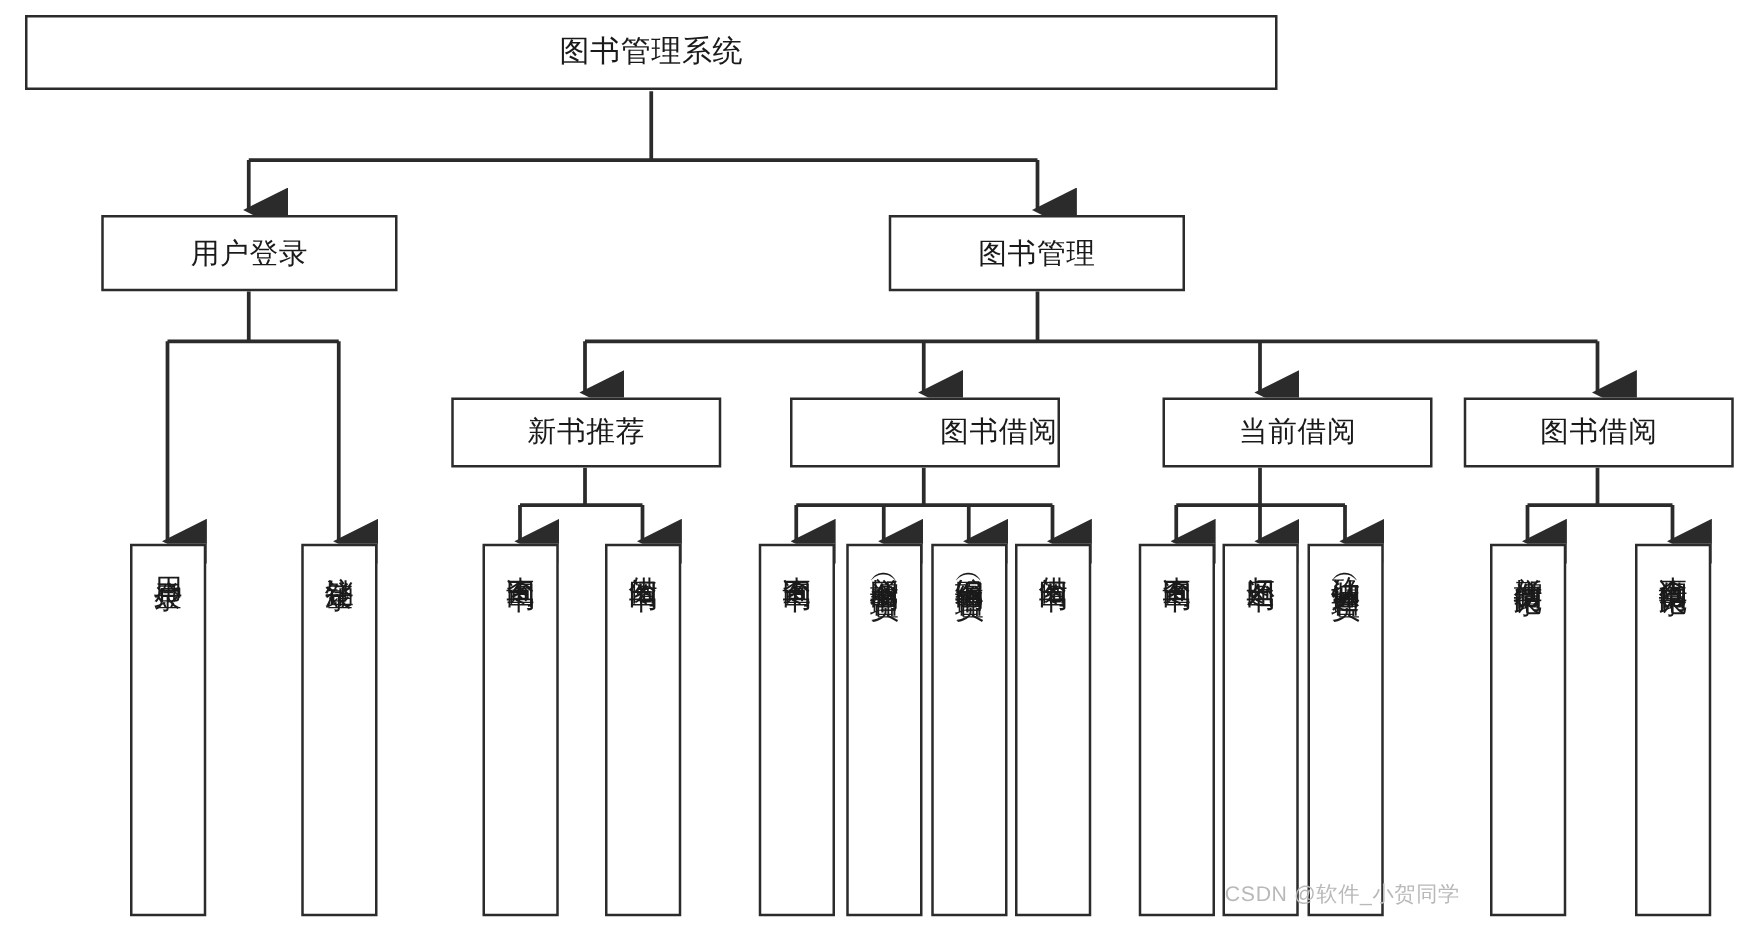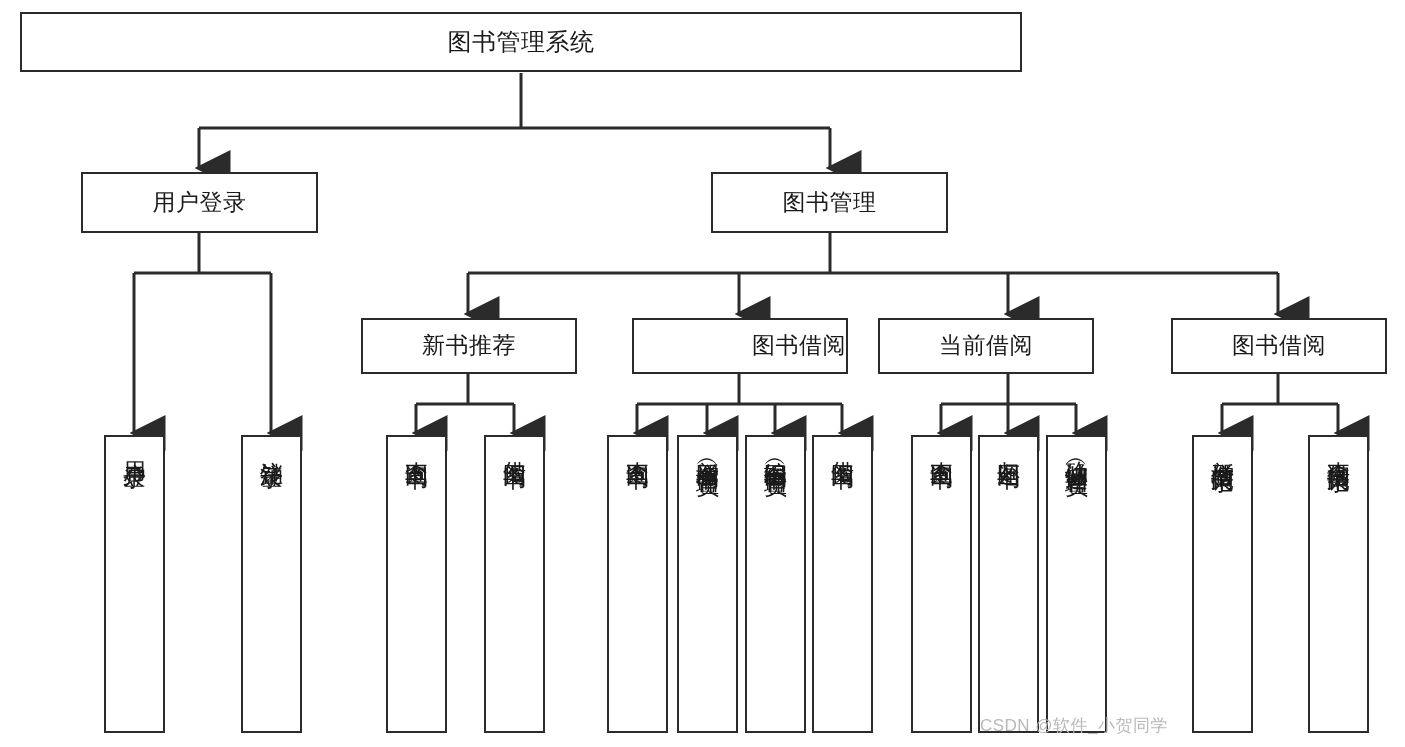--- a/index.html
+++ b/index.html
@@ -55,21 +55,21 @@
     writing-mode: vertical-rl;
     text-orientation: upright;
     font-size: 23px;
     letter-spacing: 2px;
     white-space: nowrap;
   }
   .root-box .node-label { font-size: 24px; }
   .watermark {
     position: absolute;
     right: 8px;
-    bottom: 10px;
+    bottom: 20px;
     font-size: 17px;
     color: #b9b9b9;
     letter-spacing: 0.5px;
     user-select: none;
     white-space: nowrap;
   }
 </style>
 </head>
 <body>
 
@@ -154,21 +154,21 @@
   </div>
 
   <div class="node-box horiz" style="left:711px; top:172px; width:237px; height:61px;">
     <span class="node-label">图书管理</span>
   </div>
 
   <div class="node-box horiz" style="left:632px; top:318px; width:216px; height:56px;justify-content:flex-end;">
     <span class="node-label">图书借阅</span>
   </div>
 
-  <div class="node-box horiz" style="left:878px; top:318px; width:216px; height:56px;">
+  <div class="node-box horiz" style="left:930px; top:318px; width:216px; height:56px;">
     <span class="node-label">当前借阅</span>
   </div>
 
   <div class="node-box horiz" style="left:1171px; top:318px; width:216px; height:56px;">
     <span class="node-label">图书借阅</span>
   </div>
 
   <div class="node-box vert" style="left:104px; top:435px; width:61px; height:298px;">
     <span class="node-label">用户登录</span>
   </div>

